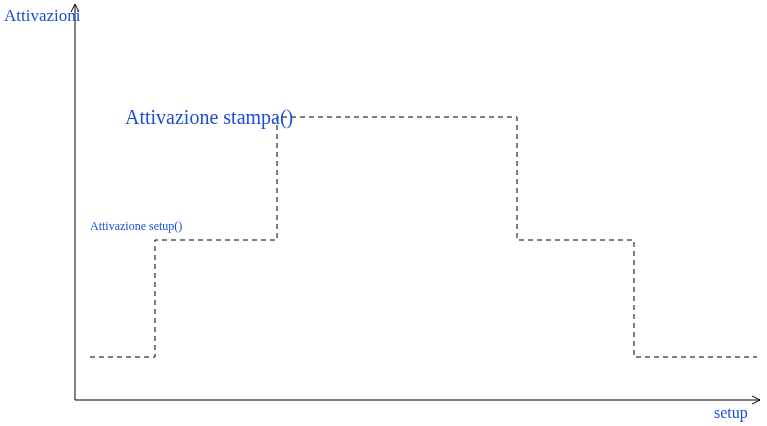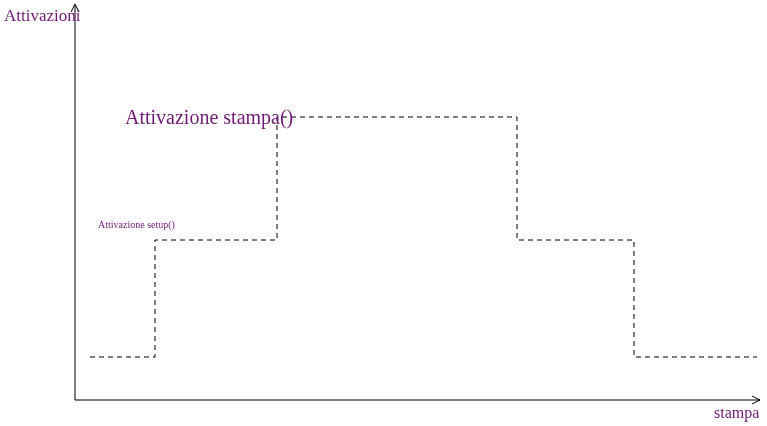--- a/index.html
+++ b/index.html
@@ -11,42 +11,42 @@
     height: 426px;
     background: #ffffff;
     position: relative;
     overflow: hidden;
     font-family: "Liberation Serif", serif;
     color: #000000;
   }
   .label {
     position: absolute;
     white-space: nowrap;
-    color: #701a75;
+    color: #1d4ed8;
     line-height: 1;
   }
   #y-axis-label {
     left: 4px;
     top: 7px;
     font-size: 17px;
   }
   #x-axis-label {
     left: 714px;
     top: 405px;
     font-size: 16px;
   }
   #annotation-stampa {
     left: 125px;
     top: 107px;
     font-size: 20px;
   }
   #annotation-setup {
-    left: 98px;
+    left: 90px;
     top: 220px;
-    font-size: 10px;
+    font-size: 12px;
     font-family: Liberation Serif, serif;
   }
   svg {
     position: absolute;
     left: 0;
     top: 0;
   }
 </style>
 </head>
 <body>
@@ -57,17 +57,17 @@
   <line x1="75" y1="400" x2="760" y2="400" stroke="#000000" stroke-width="1"></line>
 
   <path d="M71,12 L75,4 L79,12" fill="none" stroke="#000000" stroke-width="1"></path>
   <path d="M752,396 L760,400 L752,404" fill="none" stroke="#000000" stroke-width="1"></path>
 
   <polyline fill="none" stroke="#000000" stroke-width="1" stroke-dasharray="5,4" points="90,357 155,357 155,240 277,240 277,117 517,117 517,240 634,240 634,357 757,357"></polyline>
 </svg>
 
 <div class="label" id="y-axis-label">Attivazioni</div>
 
-<div class="label" id="x-axis-label">stampa</div>
+<div class="label" id="x-axis-label">setup</div>
 
 <div class="label" id="annotation-stampa">Attivazione stampa()</div>
 
 <div class="label" id="annotation-setup">Attivazione setup()</div>
 
 </body></html>

